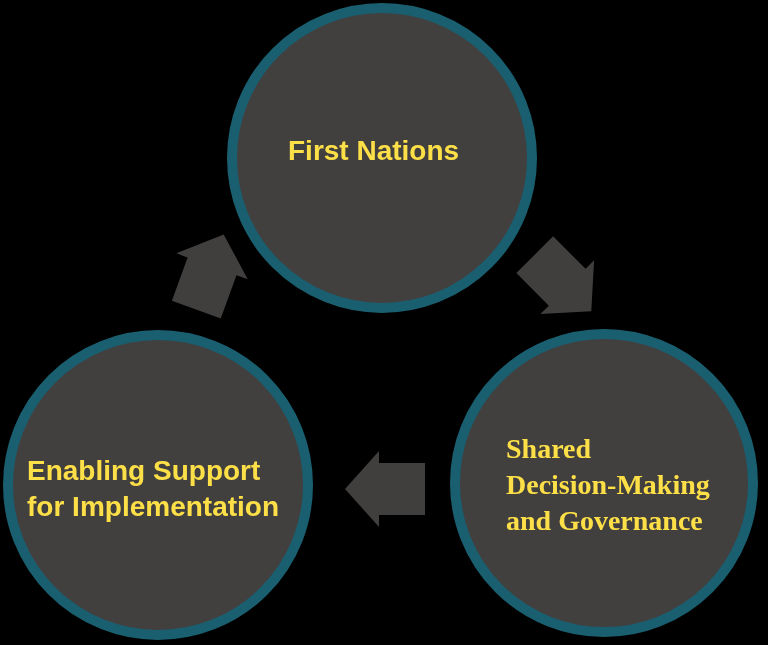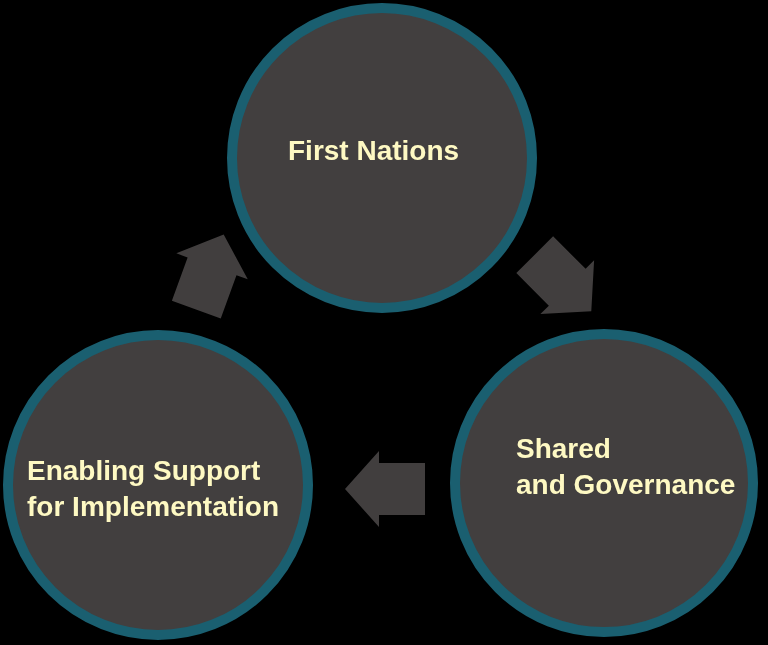--- a/index.html
+++ b/index.html
@@ -20,29 +20,29 @@
     box-sizing: border-box;
     border-radius: 50%;
     background: #423F3F;
     border: 10px solid #1A5F70;
   }
   .node-top   { left: 227px; top: 3px;   width: 310px; height: 310px; }
   .node-right { left: 450px; top: 329px; width: 308px; height: 308px; }
   .node-left  { left: 3px;   top: 330px; width: 310px; height: 310px; }
   .label {
     position: absolute;
-    color: #fef9c3;
+    color: #fde047;
     font-weight: bold;
     font-size: 28px;
     line-height: 36px;
     white-space: nowrap;
     text-align: left;
   }
   .label-top   { left: 51px; top: 120px; }
-  .label-right { left: 56px; top: 92px; }
+  .label-right { left: 46px; top: 92px; font-family: Liberation Serif, serif; }
   .label-left  { left: 14px; top: 105px; margin-top: 8px; }
   .arrow {
     position: absolute;
     width: 100px;
     height: 100px;
   }
   .arrow-top-to-right { left: 513px; top: 233px; transform: rotate(45deg); }
   .arrow-right-to-left { left: 335px; top: 439px; transform: rotate(180deg); }
   .arrow-left-to-top  { left: 160px; top: 222px; transform: rotate(-70deg); }
 </style>
@@ -53,20 +53,21 @@
 
   <div class="node node-top">
     <div class="label label-top">
       <div>First Nations</div>
     </div>
   </div>
 
   <div class="node node-right">
     <div class="label label-right">
       <div>Shared</div>
+      <div>Decision-Making</div>
       <div>and Governance</div>
     </div>
   </div>
 
   <div class="node node-left">
     <div class="label label-left">
       <div>Enabling Support</div>
       <div>for Implementation</div>
     </div>
   </div>

